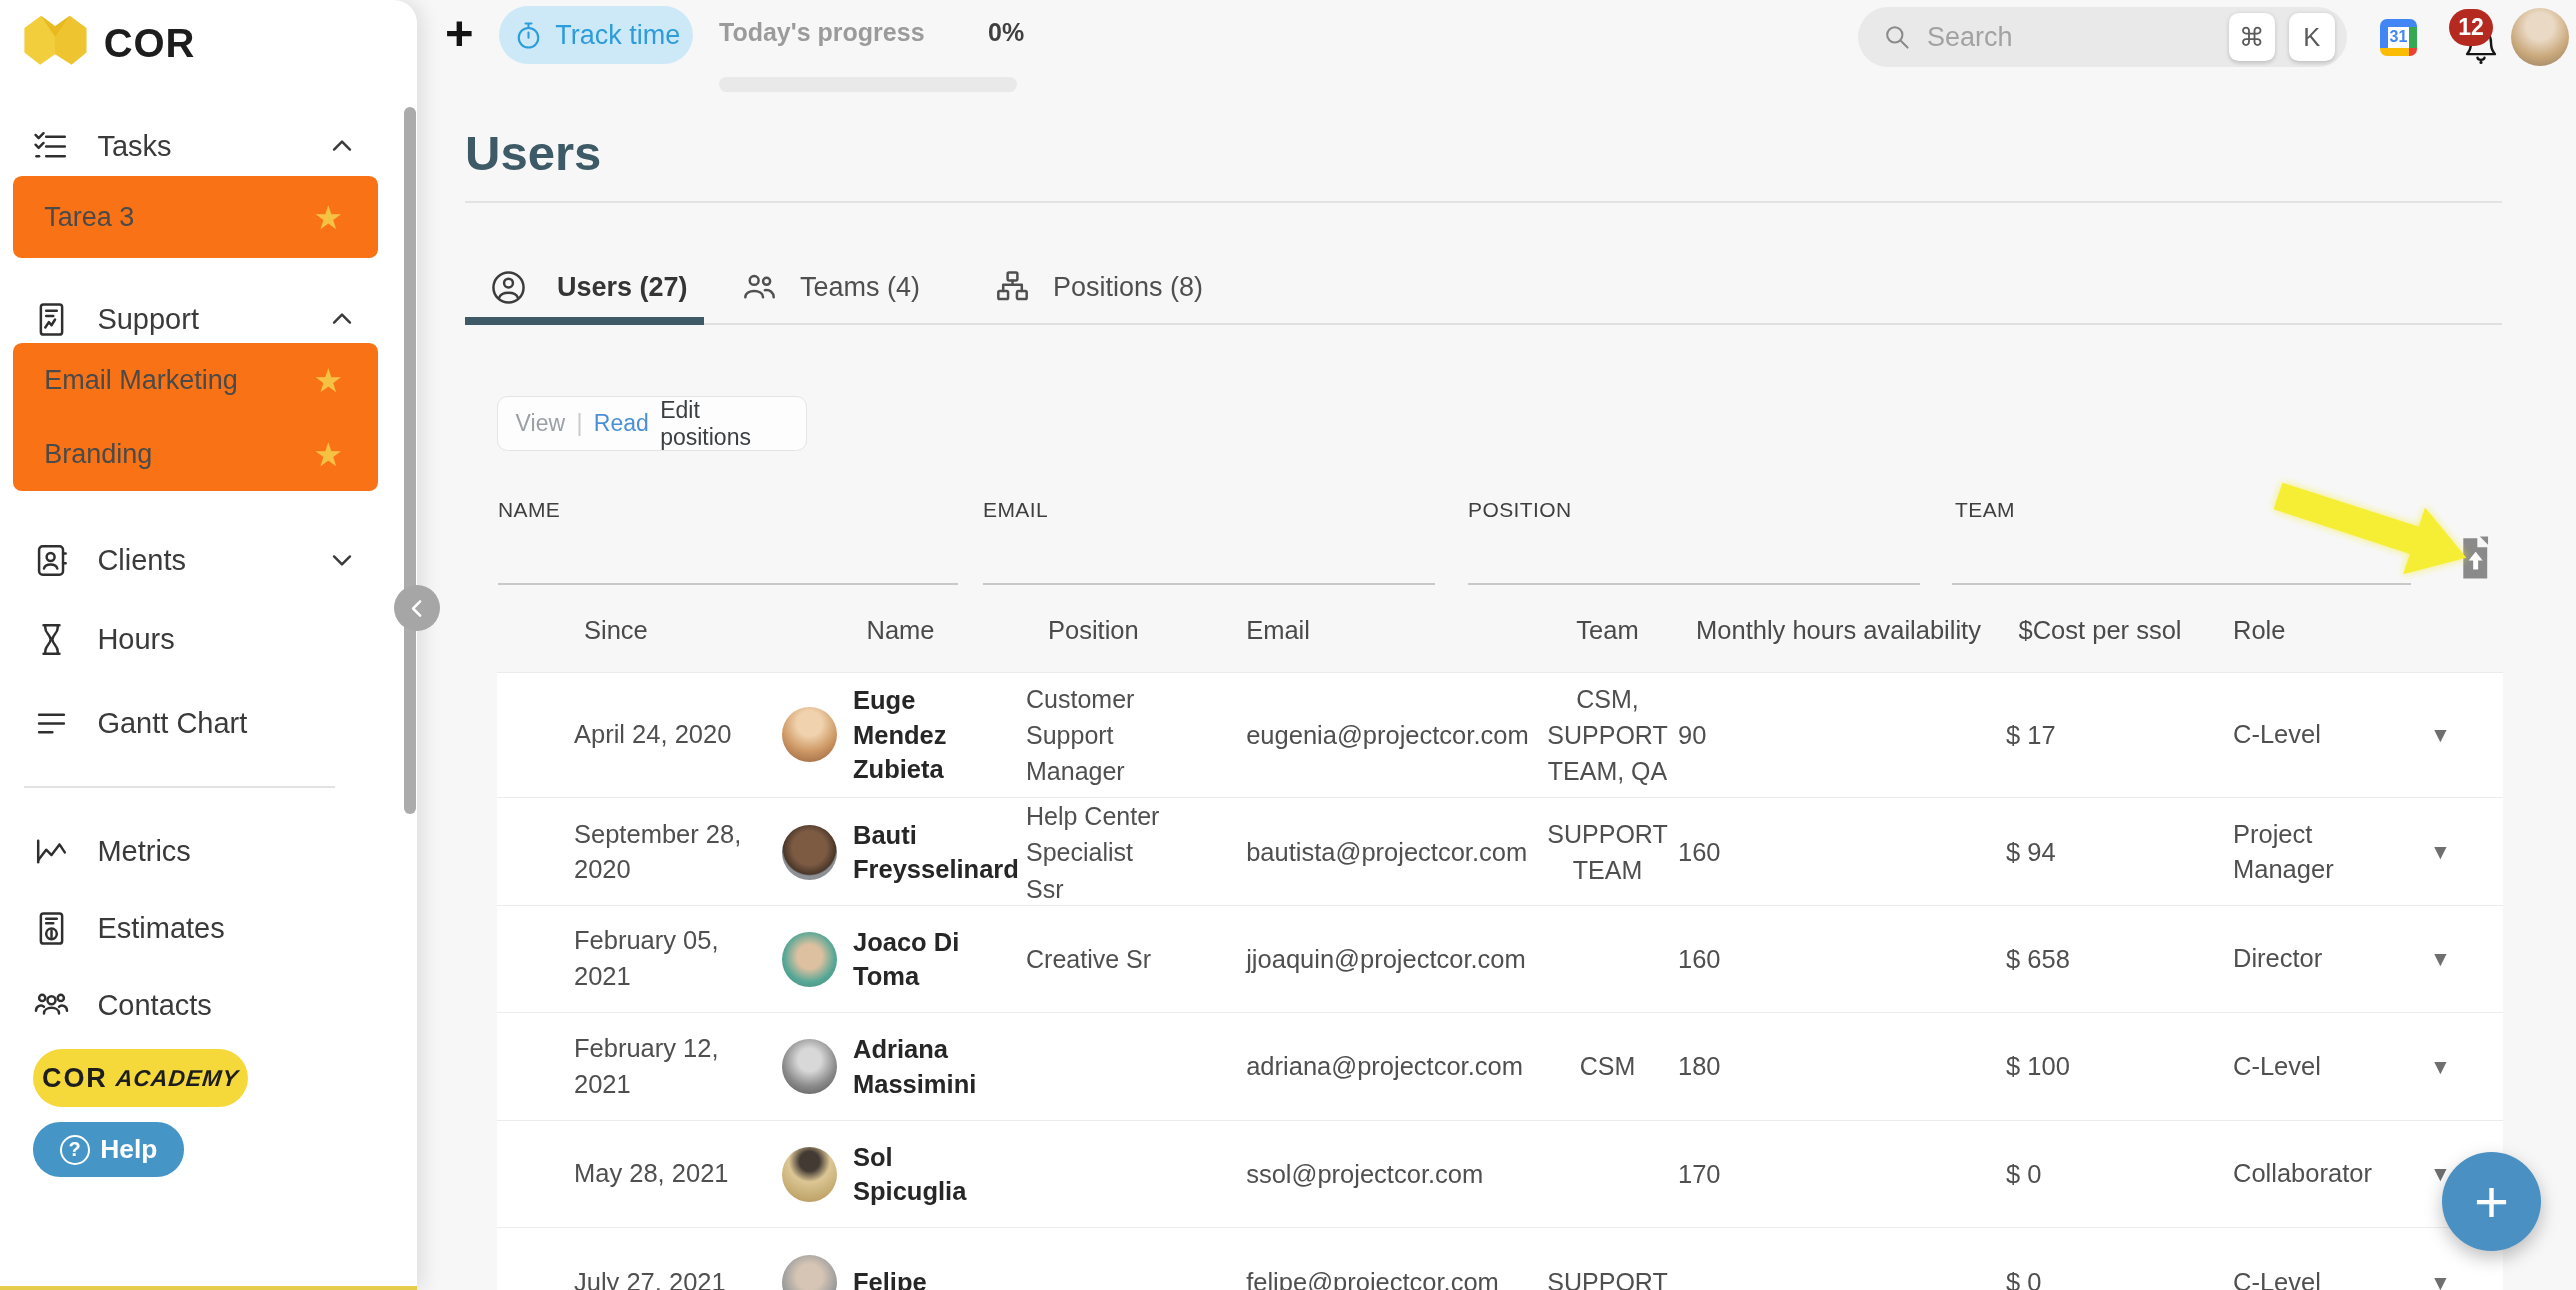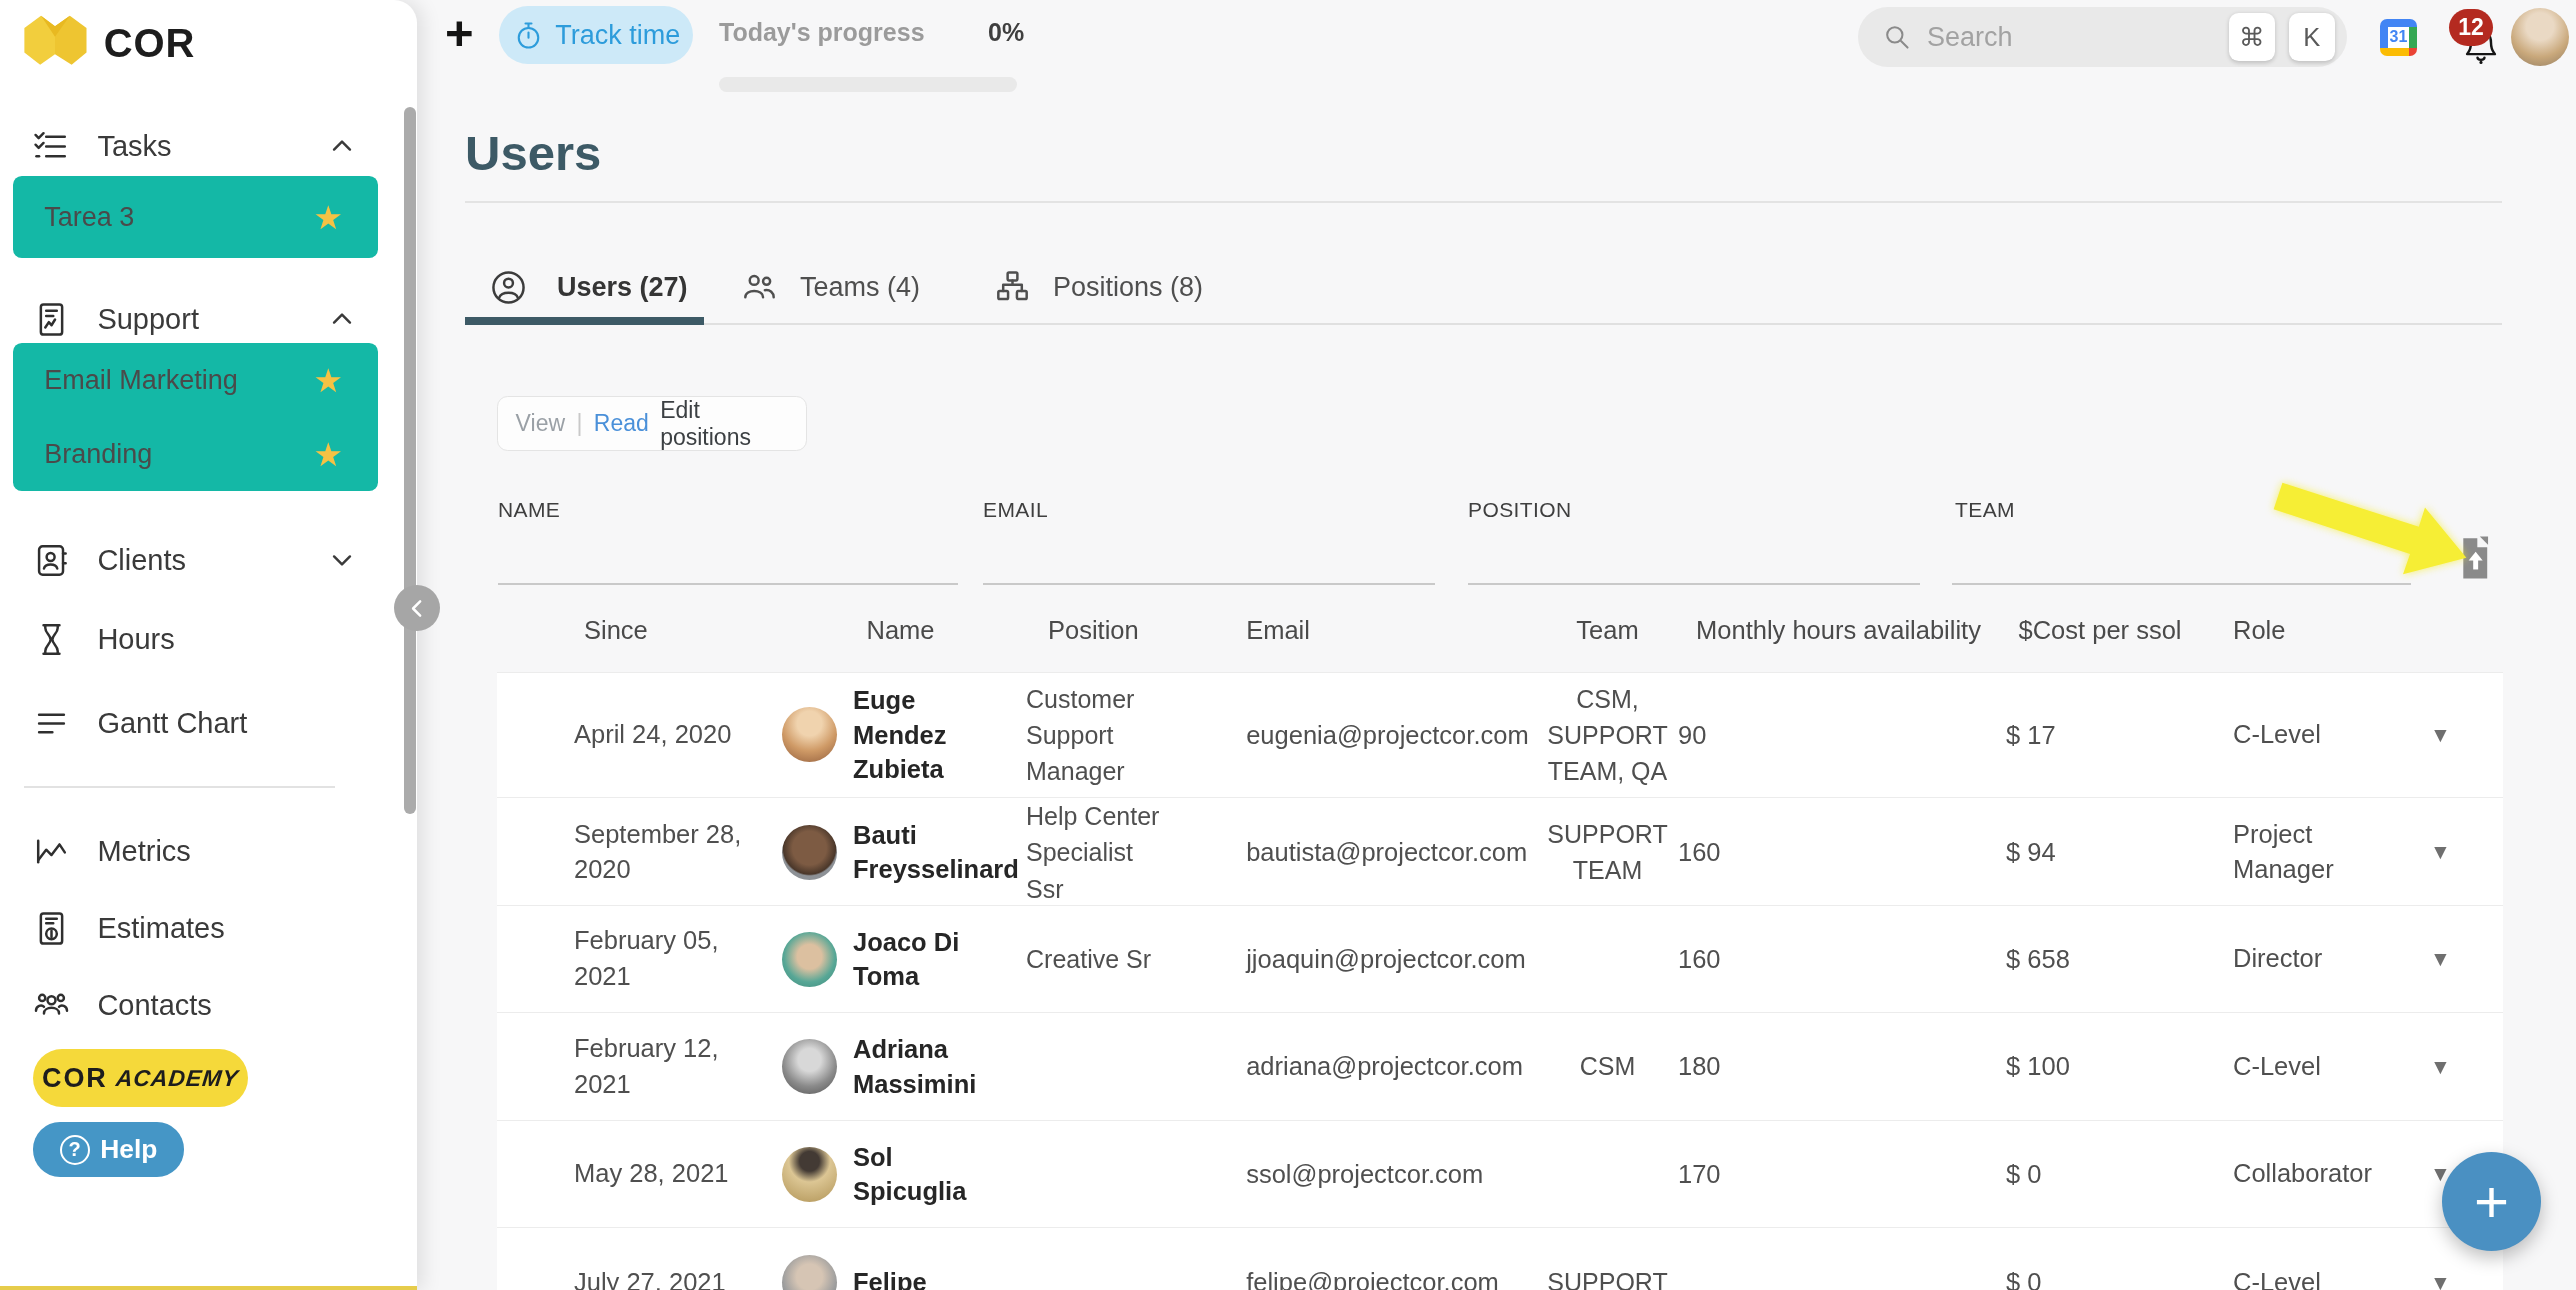--- a/index.html
+++ b/index.html
@@ -9,21 +9,21 @@
 
   
   .sidebar { position:absolute; left:0; top:0; width:417px; height:1291px; background:#ffffff;
              border-top-right-radius:23px; box-shadow:5.3px 0 19.4px rgba(0,0,0,.10); z-index:5; }
   .logo { position:absolute; left:19.4px; top:14px; display:flex; align-items:center; gap:12.3px; }
   .logo-text { font-size:40px; font-weight:700; letter-spacing:0.9px; color:#1d1d1d; }
   .nav-item { position:absolute; left:32px; right:35px; height:46px; display:flex; align-items:center; gap:26.4px; cursor:pointer; }
   .nav-item .nicon { width:39px; height:39px; flex:0 0 39px; color:#2f2f2f; }
   .nav-label { font-size:29px; color:#3a3a3a; }
   .chev { position:absolute; right:25px; color:#3a3a3a; width:30px; height:30px; }
-  .subcard { position:absolute; left:13.2px; width:365px; background:#14b8a6; border-radius:8.8px; }
+  .subcard { position:absolute; left:13.2px; width:365px; background:#f97316; border-radius:8.8px; }
   .subrow { position:relative; height:74px; display:flex; align-items:center; padding-left:31px; cursor:pointer; }
   .subrow .sublabel { font-size:27px; color:#4a4a4a; }
   .star { position:absolute; right:35px; color:#f6c244; font-size:33px; line-height:1; }
   .star::before { content:"★"; }
   .sb-divider { position:absolute; left:24px; top:786px; width:311px; height:1.8px; background:#e2e2e2; }
   .academy-btn { position:absolute; left:33px; top:1049px; width:215px; height:58px; background:#f5d93a;
                  border-radius:29px; display:flex; align-items:center; justify-content:center; gap:8.8px; cursor:pointer; }
   .academy-cor { font-size:27px; font-weight:700; letter-spacing:1.8px; color:#1d1d1d; }
   .academy-rest { font-size:23px; font-weight:700; font-style:italic; letter-spacing:0.9px; color:#1d1d1d; transform:skewX(-6deg); }
   .help-btn { position:absolute; left:33px; top:1122px; width:151px; height:55px; background:#4596c6; border-radius:27px;

